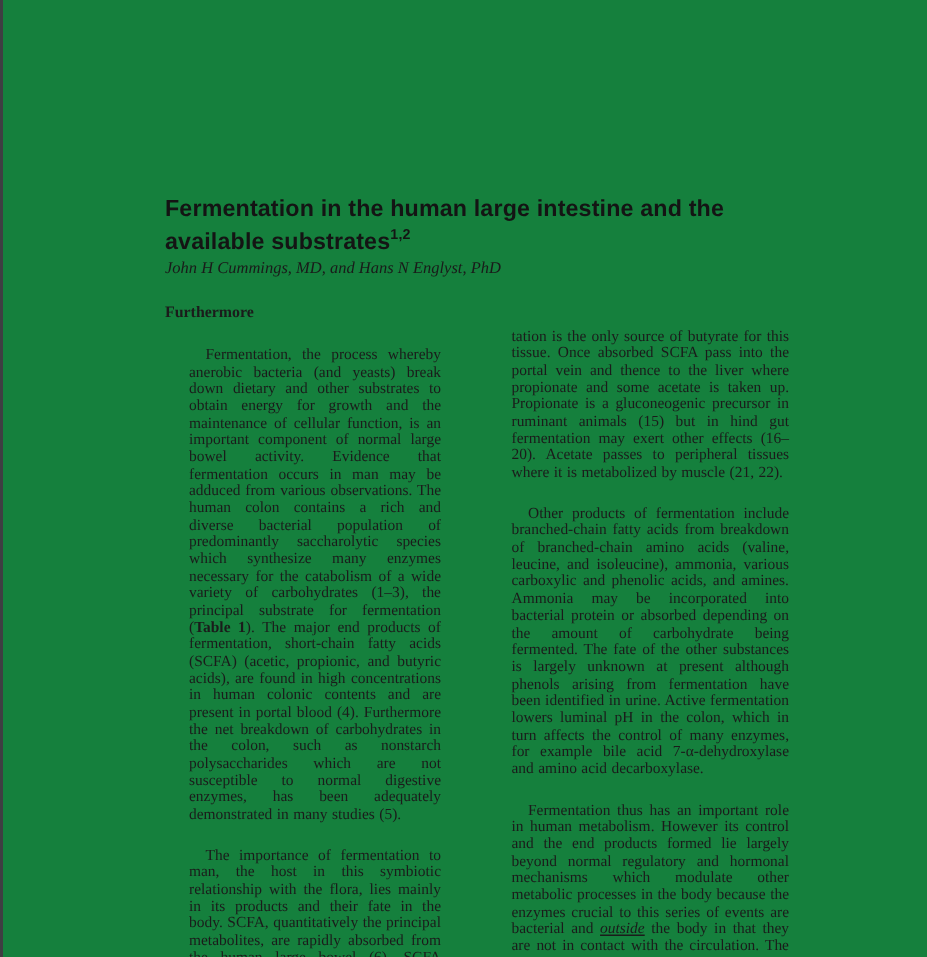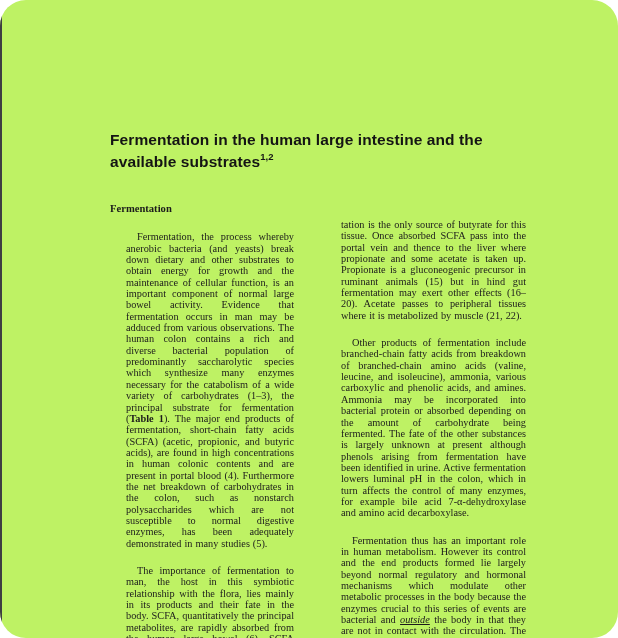--- a/index.html
+++ b/index.html
@@ -4,23 +4,22 @@
 <style>
   html, body {
     margin: 0;
     padding: 0;
     background: #ffffff;
   }
   .page {
     position: relative;
     width: 618px;
     height: 638px;
-    background: #bef264;
+    background: #15803d;
     overflow: hidden;
-    border-radius: 26px;
   }
   .edge-line {
     position: absolute;
     left: 0;
     top: 0;
     width: 2px;
     height: 638px;
     background: #3e3e42;
   }
   .article-title {
@@ -88,23 +87,24 @@
 </style>
 </head>
 <body>
 
 <div class="page">
 
   <div class="edge-line"></div>
 
   <h1 class="article-title"><span>Fermentation in the human large intestine and the available substrates</span><sup>1,2</sup></h1>
 
+  <div class="authors">John H Cummings, MD, and Hans N Englyst, PhD</div>
 
   <div class="col col-left">
-    <h3>Fermentation</h3>
+    <h3>Furthermore</h3>
     <p class="indent"><span>Fermentation, the process whereby anerobic bacteria (and yeasts) break down dietary and other substrates to obtain energy for growth and the maintenance of cellular function, is an important component of normal large bowel activity. Evidence that fermentation occurs in man may be adduced from various observations. The human colon contains a rich and diverse bacterial population of predominantly saccharolytic species which synthesize many enzymes necessary for the catabolism of a wide variety of carbohydrates (1–3), the principal substrate for fermentation (</span><span class="bold">Table 1</span><span>). The major end products of fermentation, short-chain fatty acids (SCFA) (acetic, propionic, and butyric acids), are found in high concentrations in human colonic contents and are present in portal blood (4). Furthermore the net breakdown of carbohydrates in the colon, such as nonstarch polysaccharides which are not susceptible to normal digestive enzymes, has been adequately demonstrated in many studies (5).</span></p>
     <p class="indent">The importance of fermentation to man, the host in this symbiotic relationship with the flora, lies mainly in its products and their fate in the body. SCFA, quantitatively the principal metabolites, are rapidly absorbed from the human large bowel (6). SCFA absorption stimulates sodium and water absorption (7, 8) and thus it is an important contributor to salt and water homeostasis in the colon. Colonic epithelial cells metabolize SCFA, especially butyrate, which is their preferred fuel (9–11). Butyrate also has important regulatory effects on nucleic acid metabolism in colonic cells</p>
   </div>
 
   <div class="col col-right">
     <p>tation is the only source of butyrate for this tissue. Once absorbed SCFA pass into the portal vein and thence to the liver where propionate and some acetate is taken up. Propionate is a gluconeogenic precursor in ruminant animals (15) but in hind gut fermentation may exert other effects (16–20). Acetate passes to peripheral tissues where it is metabolized by muscle (21, 22).</p>
     <p class="indent">Other products of fermentation include branched-chain fatty acids from breakdown of branched-chain amino acids (valine, leucine, and isoleucine), ammonia, various carboxylic and phenolic acids, and amines. Ammonia may be incorporated into bacterial protein or absorbed depending on the amount of carbohydrate being fermented. The fate of the other substances is largely unknown at present although phenols arising from fermentation have been identified in urine. Active fermentation lowers luminal pH in the colon, which in turn affects the control of many enzymes, for example bile acid 7-α-dehydroxylase and amino acid decarboxylase.</p>
     <p class="indent"><span>Fermentation thus has an important role in human metabolism. However its control and the end products formed lie largely beyond normal regulatory and hormonal mechanisms which modulate other metabolic processes in the body because the enzymes crucial to this series of events are bacterial and </span><span class="italic">outside</span><span> the body in that they are not in contact with the circulation. The host does have some control over fermentation in that the colonic flora respond largely to the substrates available to them. The substrates which reach the large bowel can be regulated to a great extent by the composition of the human diet and the pro-</span></p>
   </div>
 

